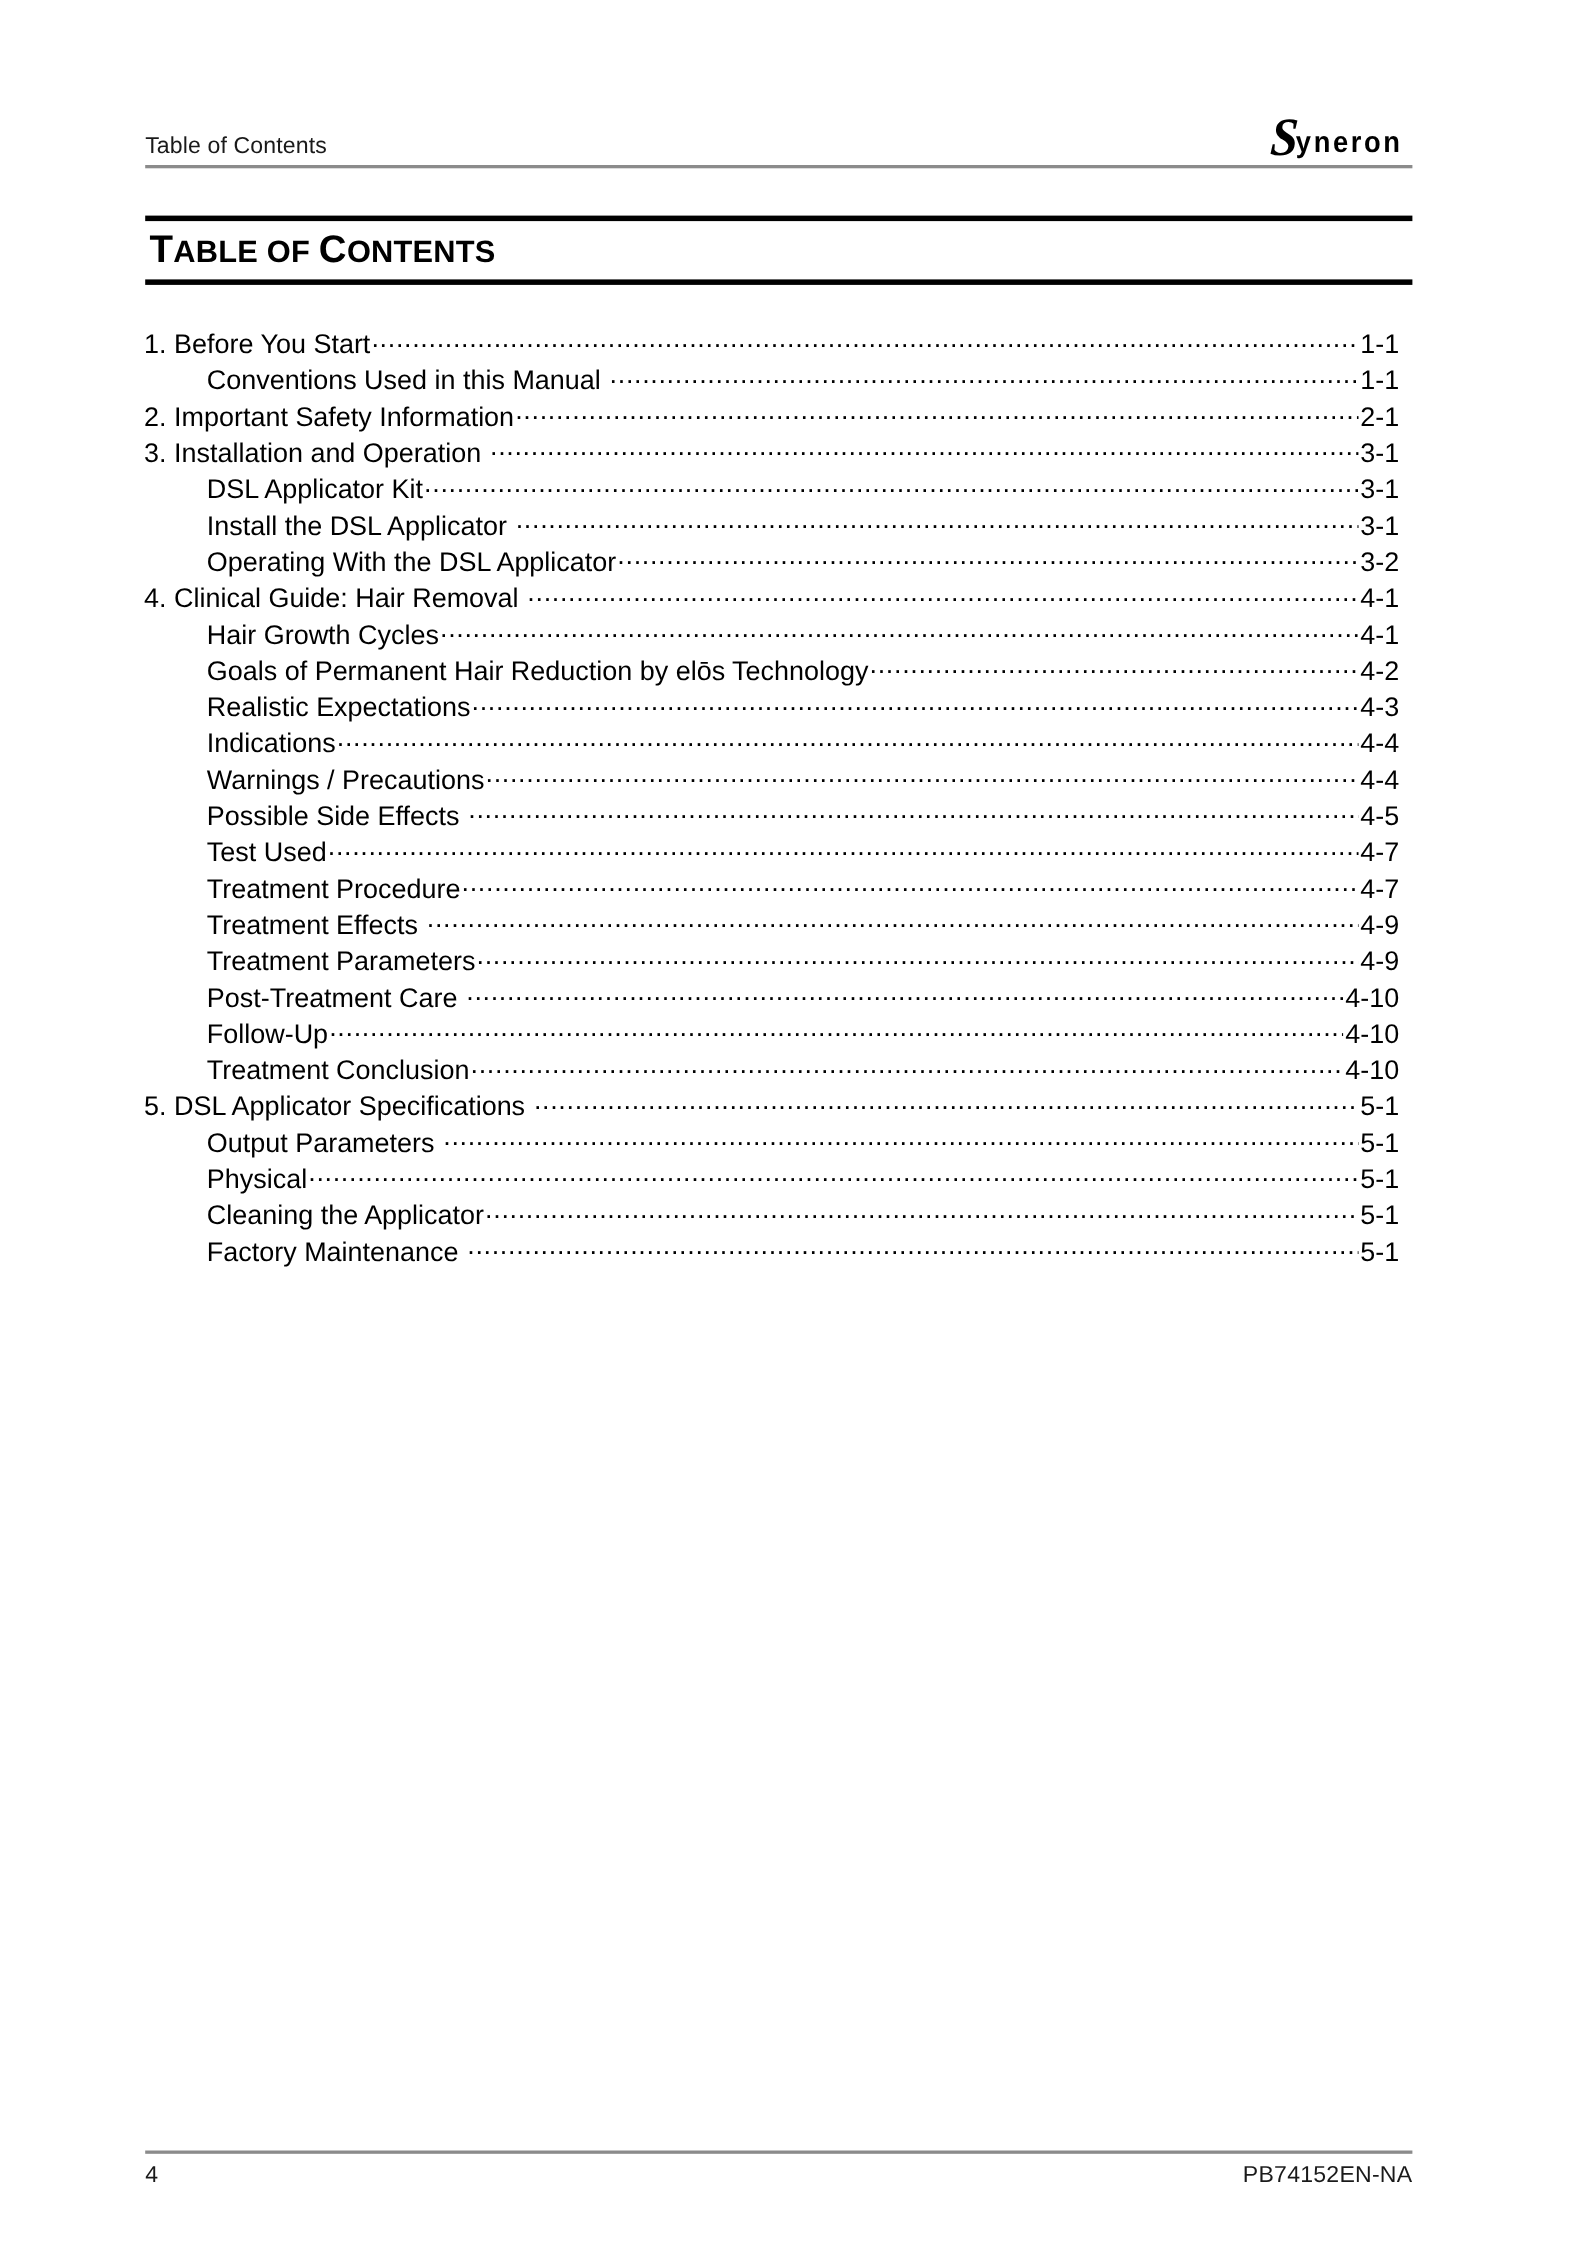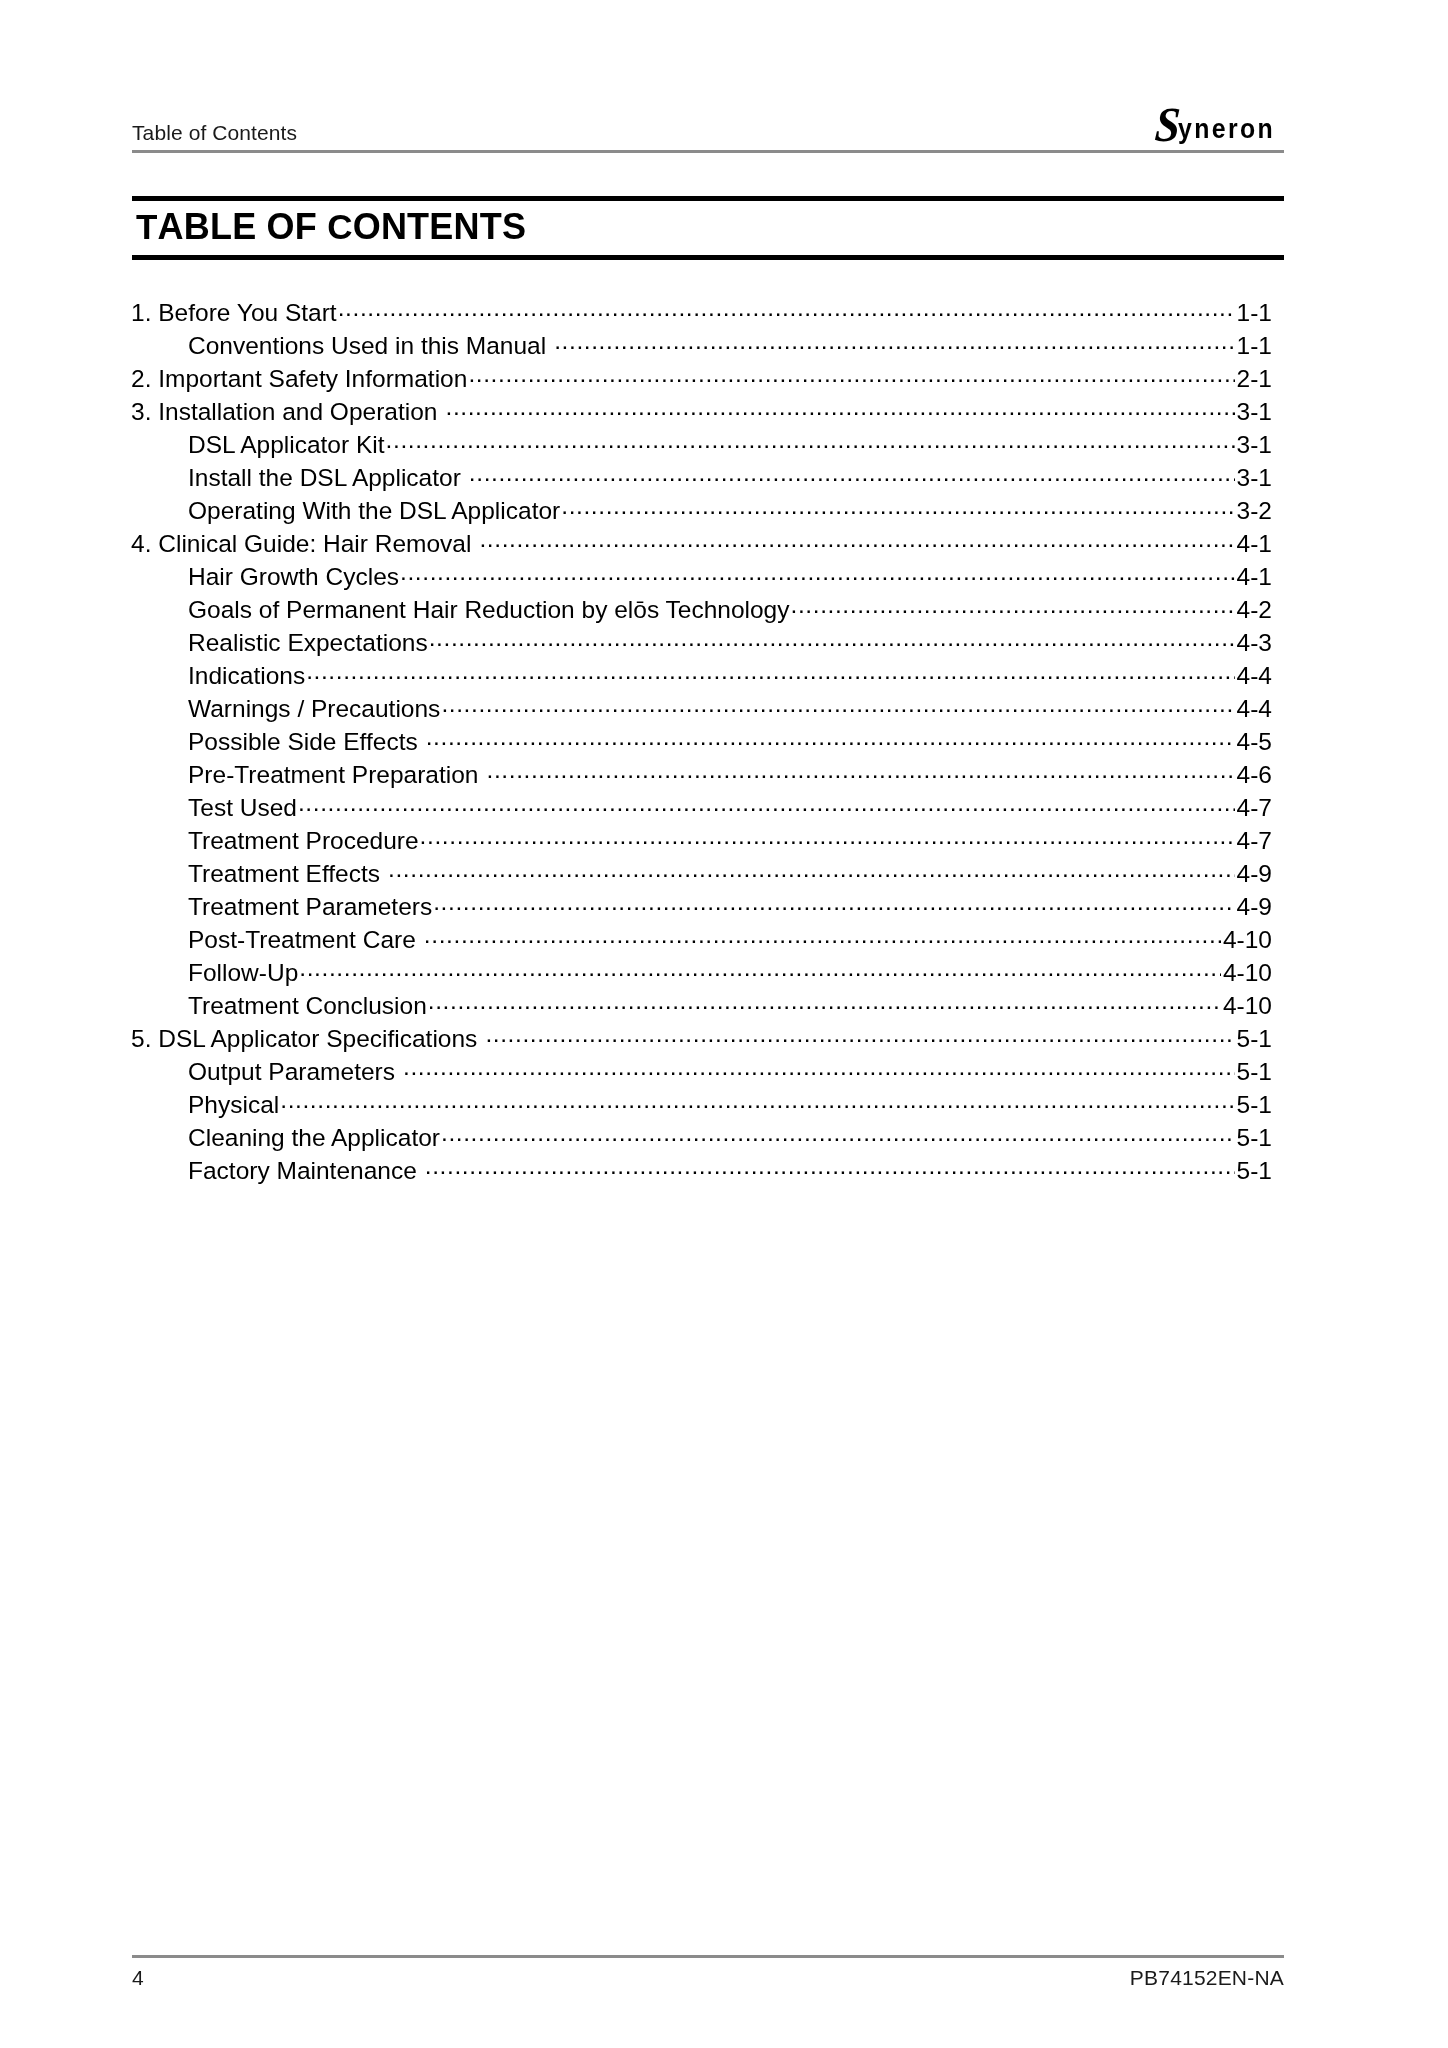--- a/index.html
+++ b/index.html
@@ -86,21 +86,21 @@
     font-size: 35px;
     font-weight: 700;
     line-height: 1.12;
     letter-spacing: 0.2px;
     white-space: nowrap;
   }
   .doc-title .cap {
     font-size: 35px;
   }
   .doc-title .sc {
-    font-size: 36px;
+    font-size: 28px;
   }
 
   
   .toc {
     position: absolute;
     left: 120px;
     top: 296px;
     width: 1152px;
   }
 
@@ -254,25 +254,20 @@
       <div class="toc-entry level-2">
         <span class="toc-label">Warnings / Precautions</span>
         <span class="toc-dots"></span>
         <span class="toc-page">4-4</span>
       </div>
       <div class="toc-entry level-2 gap">
         <span class="toc-label">Possible Side Effects</span>
         <span class="toc-dots"></span>
         <span class="toc-page">4-5</span>
       </div>
-      <div class="toc-entry level-2 gap">
-        <span class="toc-label">Pre-Treatment Preparation</span>
-        <span class="toc-dots"></span>
-        <span class="toc-page">4-6</span>
-      </div>
       <div class="toc-entry level-2">
         <span class="toc-label">Test Used</span>
         <span class="toc-dots"></span>
         <span class="toc-page">4-7</span>
       </div>
       <div class="toc-entry level-2">
         <span class="toc-label">Treatment Procedure</span>
         <span class="toc-dots"></span>
         <span class="toc-page">4-7</span>
       </div>

